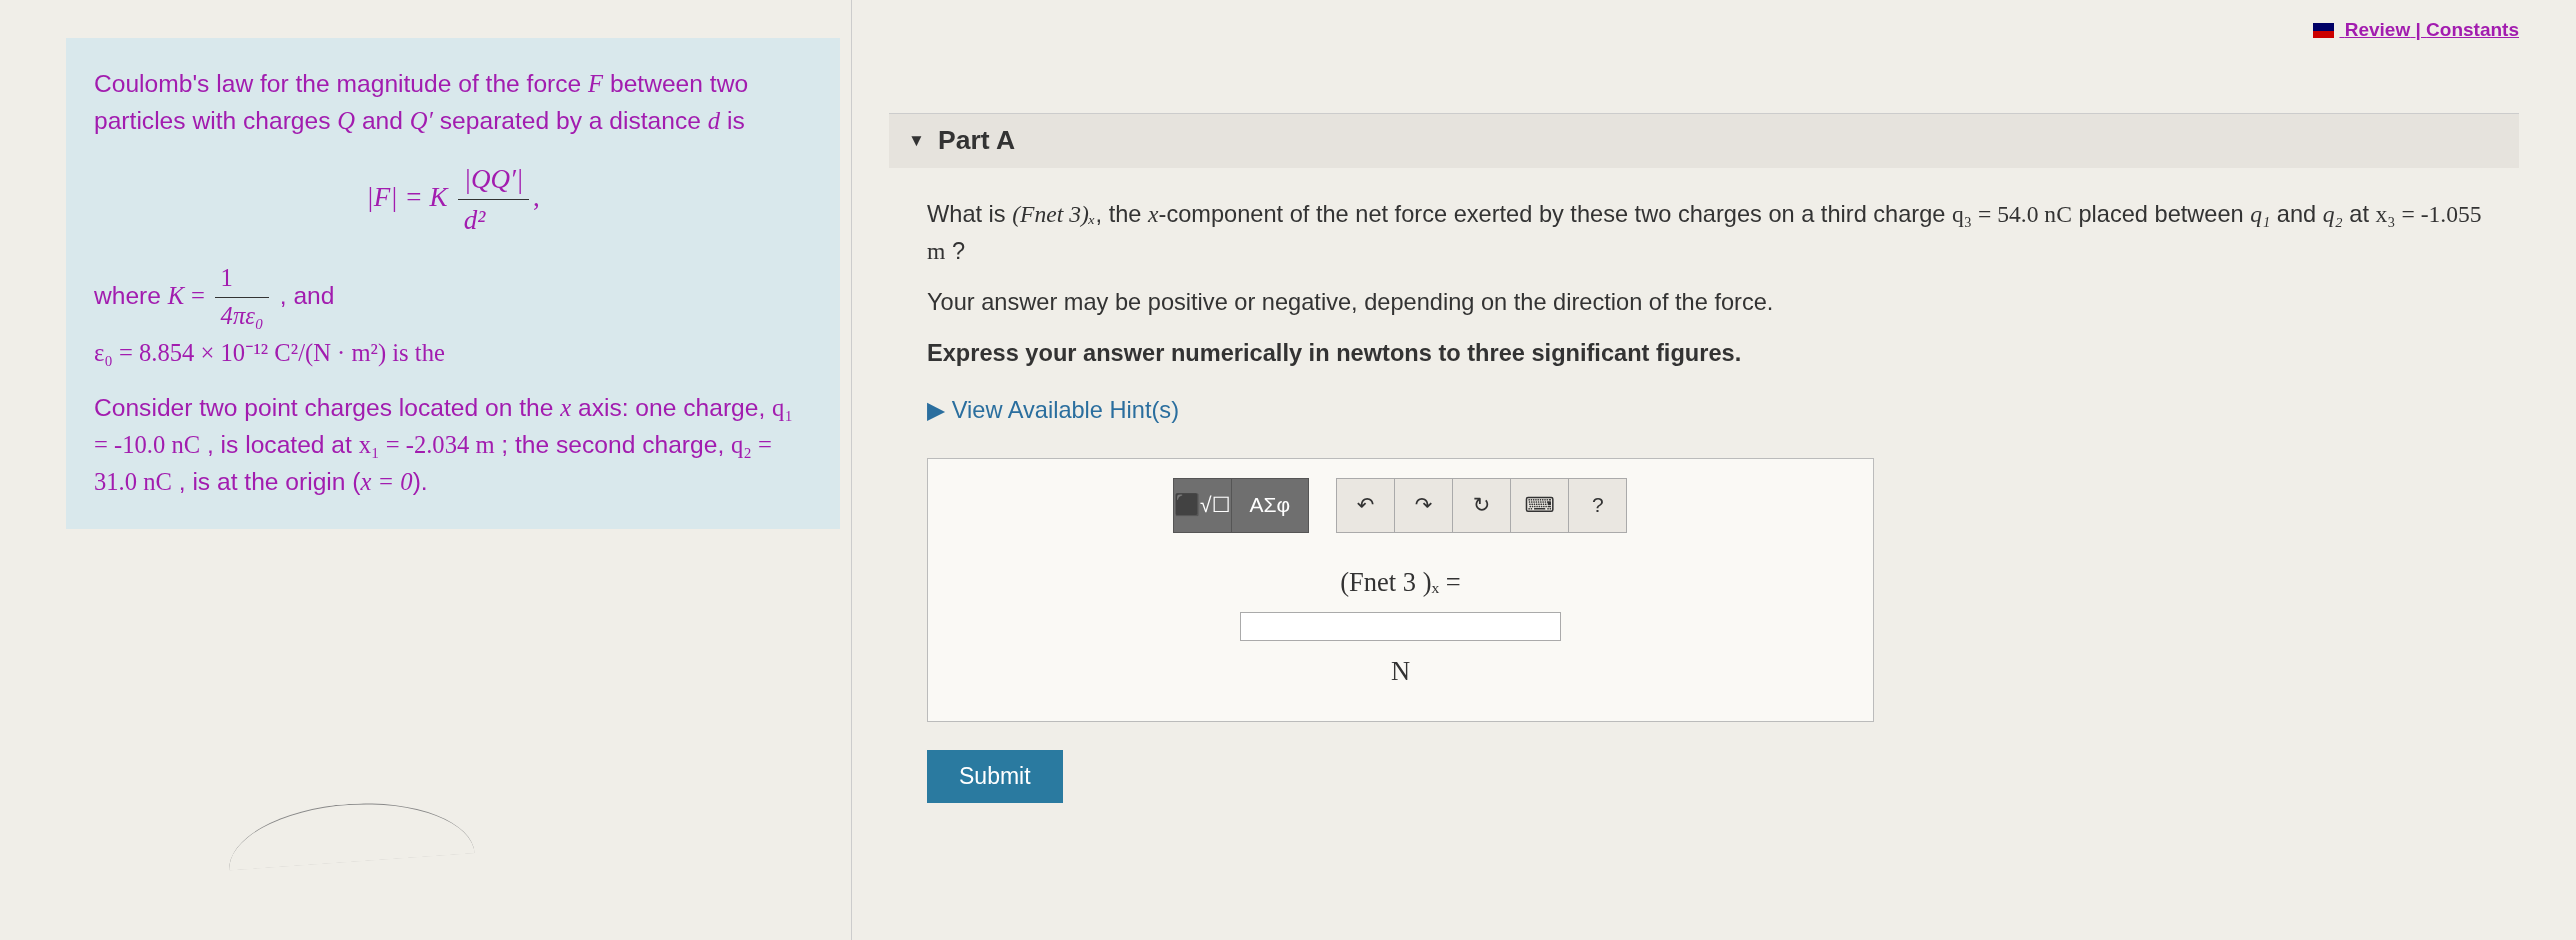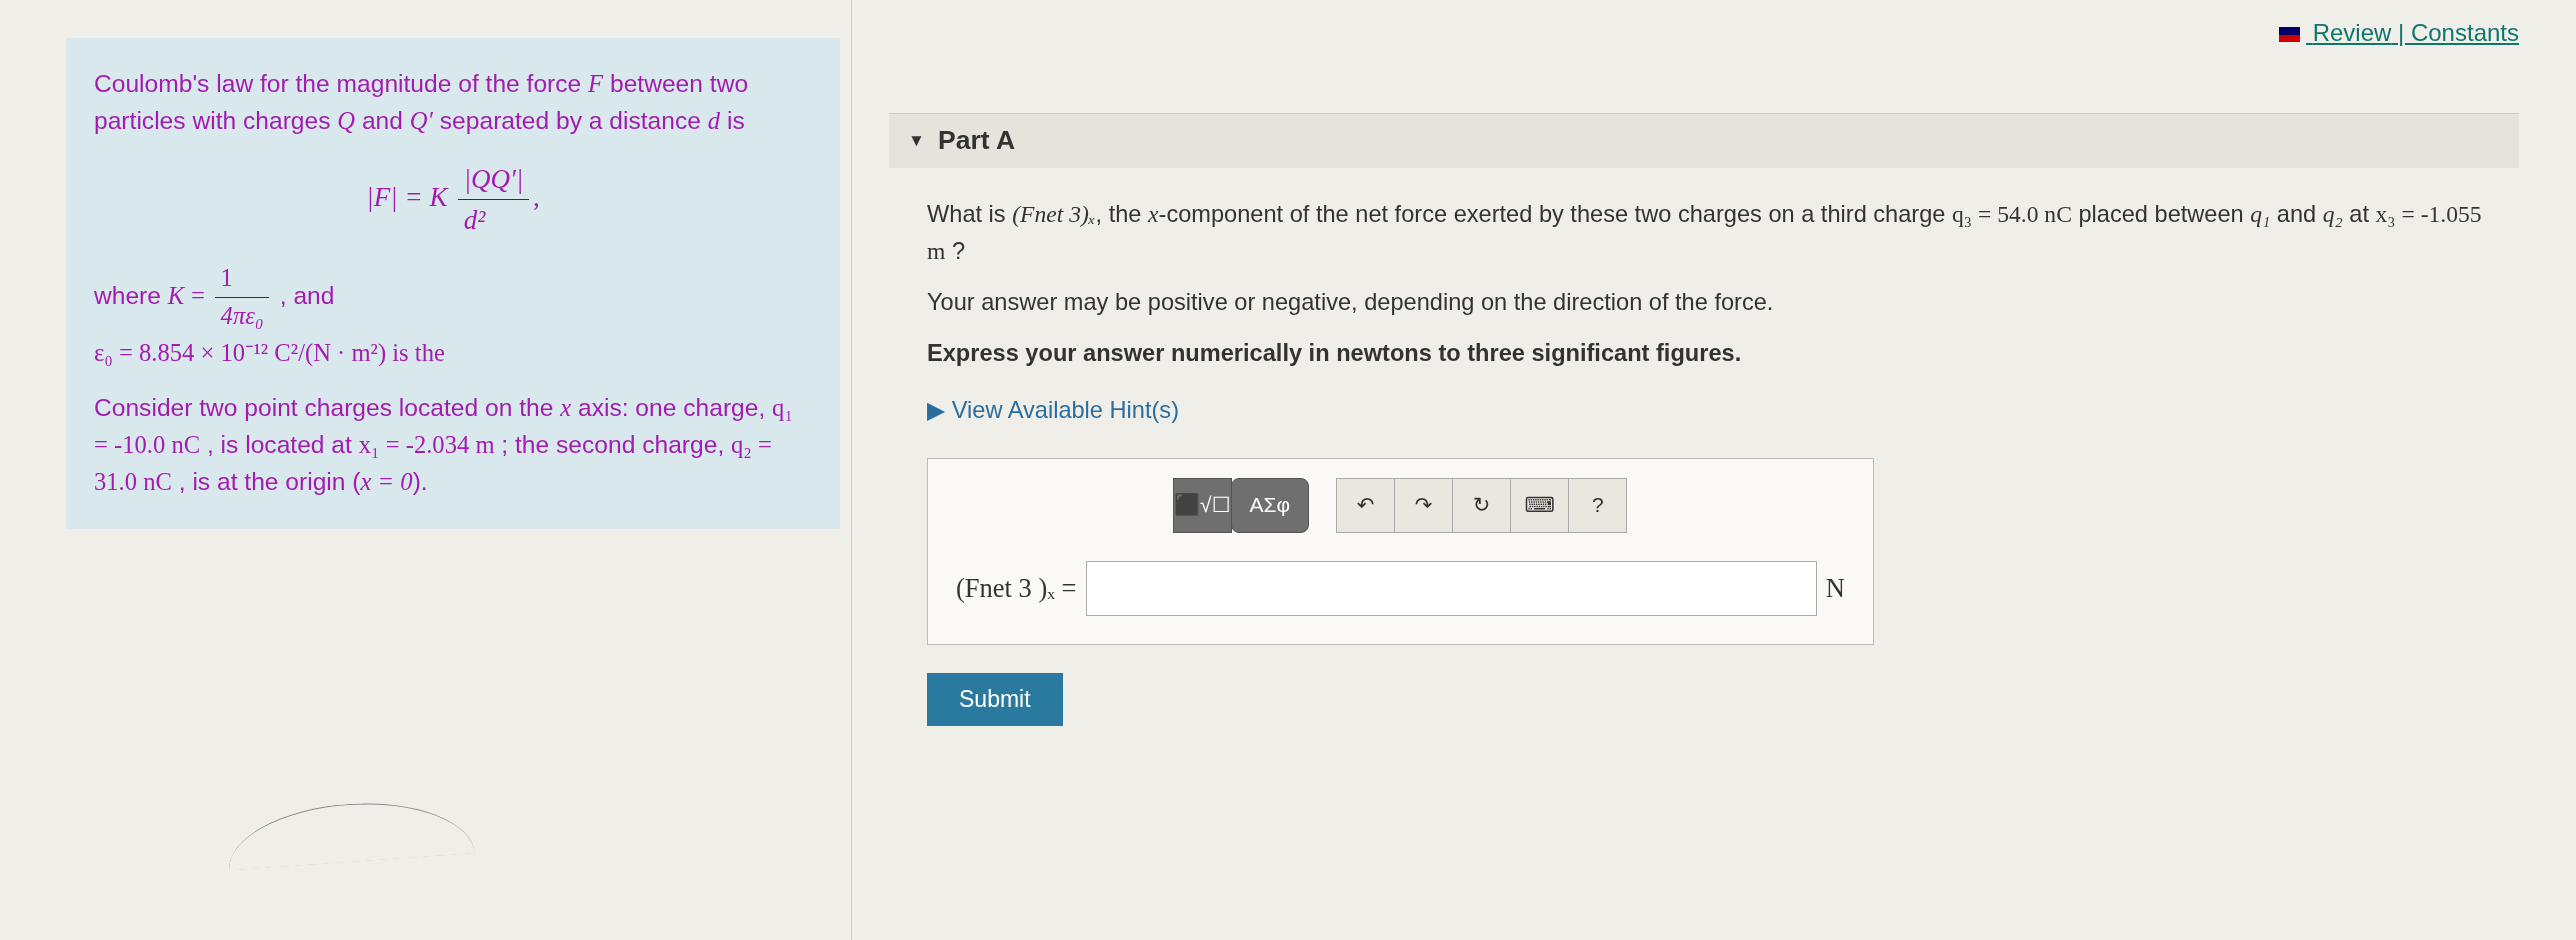--- a/index.html
+++ b/index.html
@@ -10,23 +10,24 @@
     width: 2576px;
     height: 941px;
     overflow: hidden;
     position: relative;
     color: #333;
   }
   .top-links {
     position: absolute;
     top: 19px;
     right: 57px;
-    font-size: 24px;
-    color: #0f766e;
+    font-size: 19px;
+    color: #a21caf;
     text-decoration: underline;
+    font-weight: bold;
   }
   .flag-icon {
     display: inline-block;
     width: 21px;
     height: 15px;
     background: #c00;
     vertical-align: middle;
     margin-right: 5.7px;
     position: relative;
   }
@@ -119,20 +120,21 @@
   }
   .toolbar .spacer {
     width: 28px;
   }
   .answer-line {
     display: flex;
     align-items: center;
     gap: 9px;
     font-family: 'Times New Roman', serif;
     font-size: 26.5px;
+    flex-direction: column;
   }
   .answer-input {
     flex: 1;
     height: 53px;
     border: 0.9px solid #aaa;
     background: #fff;
     padding: 0 11.3px;
     font-size: 23px;
   }
   .submit-btn {
@@ -240,21 +242,21 @@
     <div style="height:13.2px"></div>
     <div style="font-weight:bold;">Express your answer numerically in newtons to three significant figures.</div>
 
     <span class="hints-link">
       ▶ <span>View Available Hint(s)</span>
     </span>
 
     <div class="answer-box">
       <div class="toolbar">
         <div class="tb-btn dark">⬛√☐</div>
-        <div class="tb-btn dark" style="width:76px;border-radius:8px;">ΑΣφ</div>
+        <div class="tb-btn dark" style="width:76px;">ΑΣφ</div>
         <div class="spacer"></div>
         <div class="tb-btn">↶</div>
         <div class="tb-btn">↷</div>
         <div class="tb-btn">↻</div>
         <div class="tb-btn">⌨</div>
         <div class="tb-btn">?</div>
       </div>
       <div class="answer-line">
         <span>(Fnet 3 )ₓ =</span>
         <input class="answer-input" type="text" style="">

